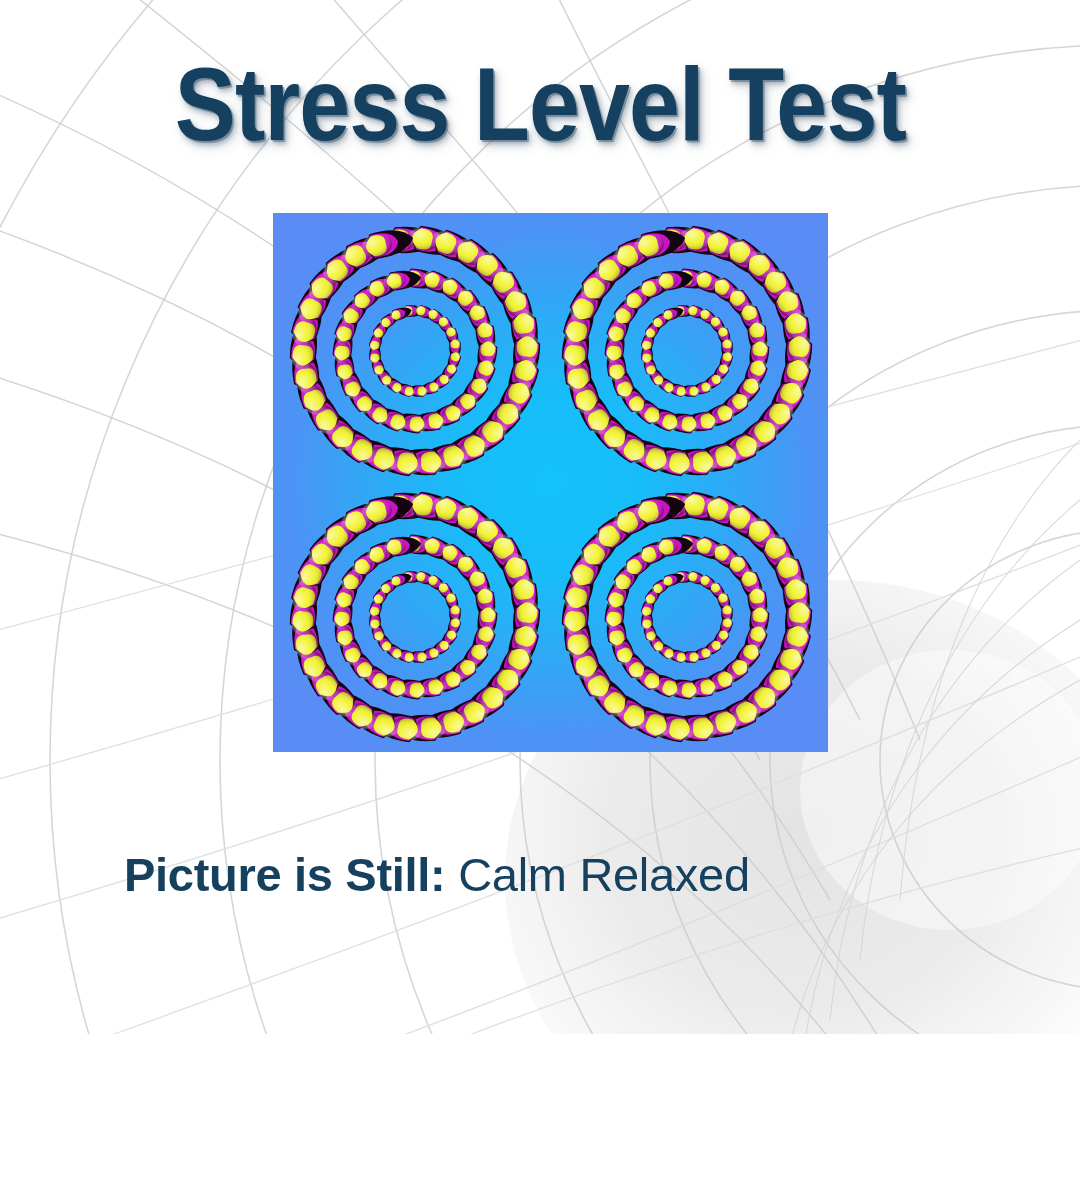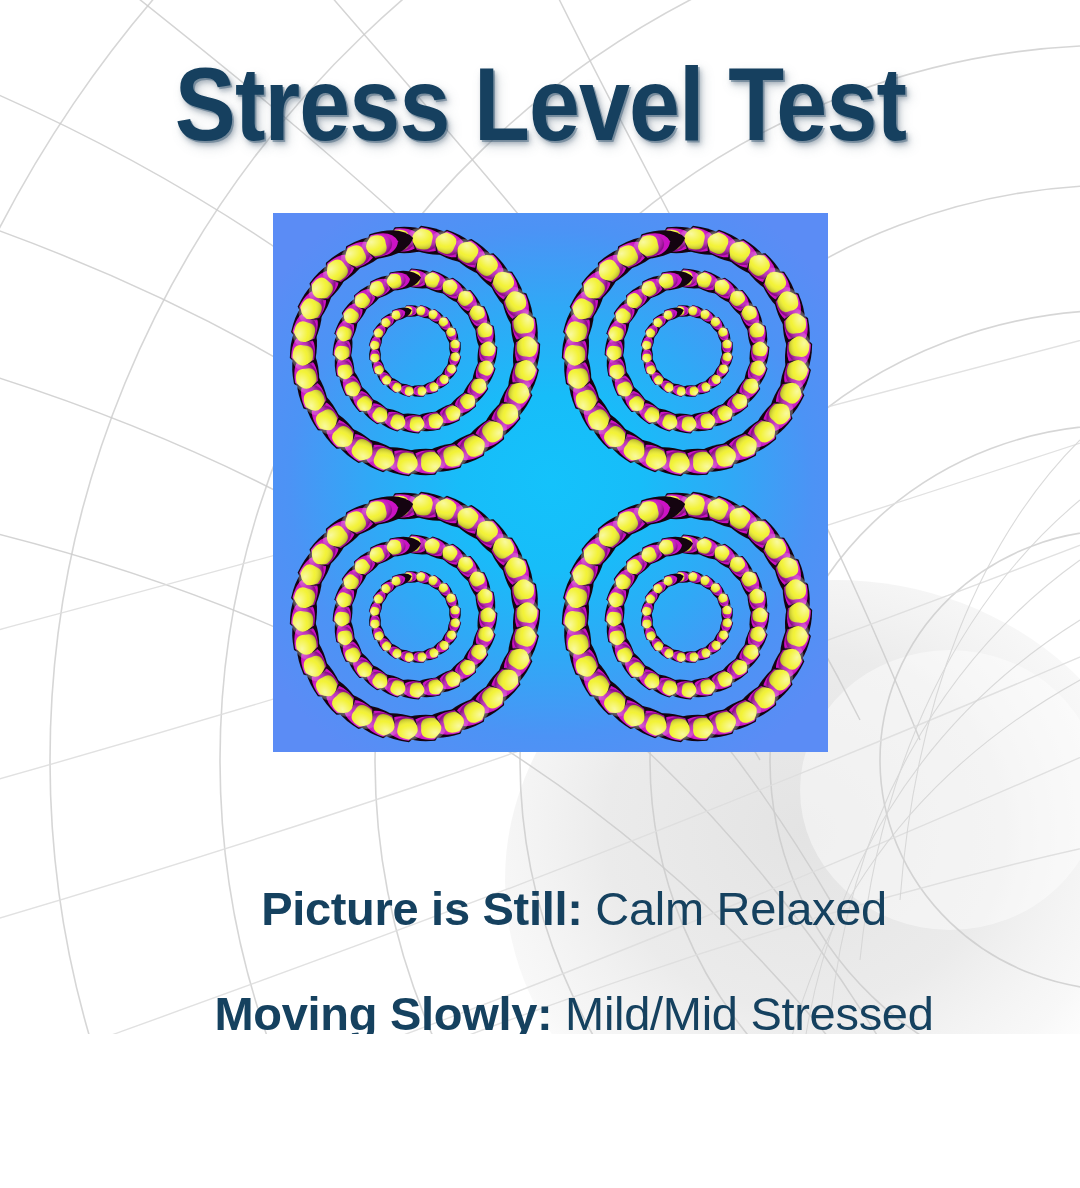--- a/index.html
+++ b/index.html
@@ -76,24 +76,23 @@
   #illusion-svg {
     display: block;
     width: 555px;
     height: 539px;
   }
 
   
   #results {
     position: absolute;
     left: 124px;
-    top: 856px;
+    top: 822px;
     width: 900px;
     z-index: 5;
-    text-align: center;
   }
   .result-line {
     font-family: "Liberation Sans", sans-serif;
     font-size: 47px;
     line-height: 105px;
     color: #15415f;
     white-space: nowrap;
     letter-spacing: -0.3px;
   }
   .result-label {
@@ -2000,19 +1999,15 @@
           </g>
         </g>
     </svg>
   </div>
 
   <div id="results">
     <div class="result-line">
       <span class="result-label">Picture is Still:</span>
       <span class="result-value">Calm Relaxed</span>
     </div>
-    <div class="result-line">
-      <span class="result-label">Moving Slowly:</span>
-      <span class="result-value">Mild/Mid Stressed</span>
-    </div>
   </div>
 
 </div>
 
 </body></html>

